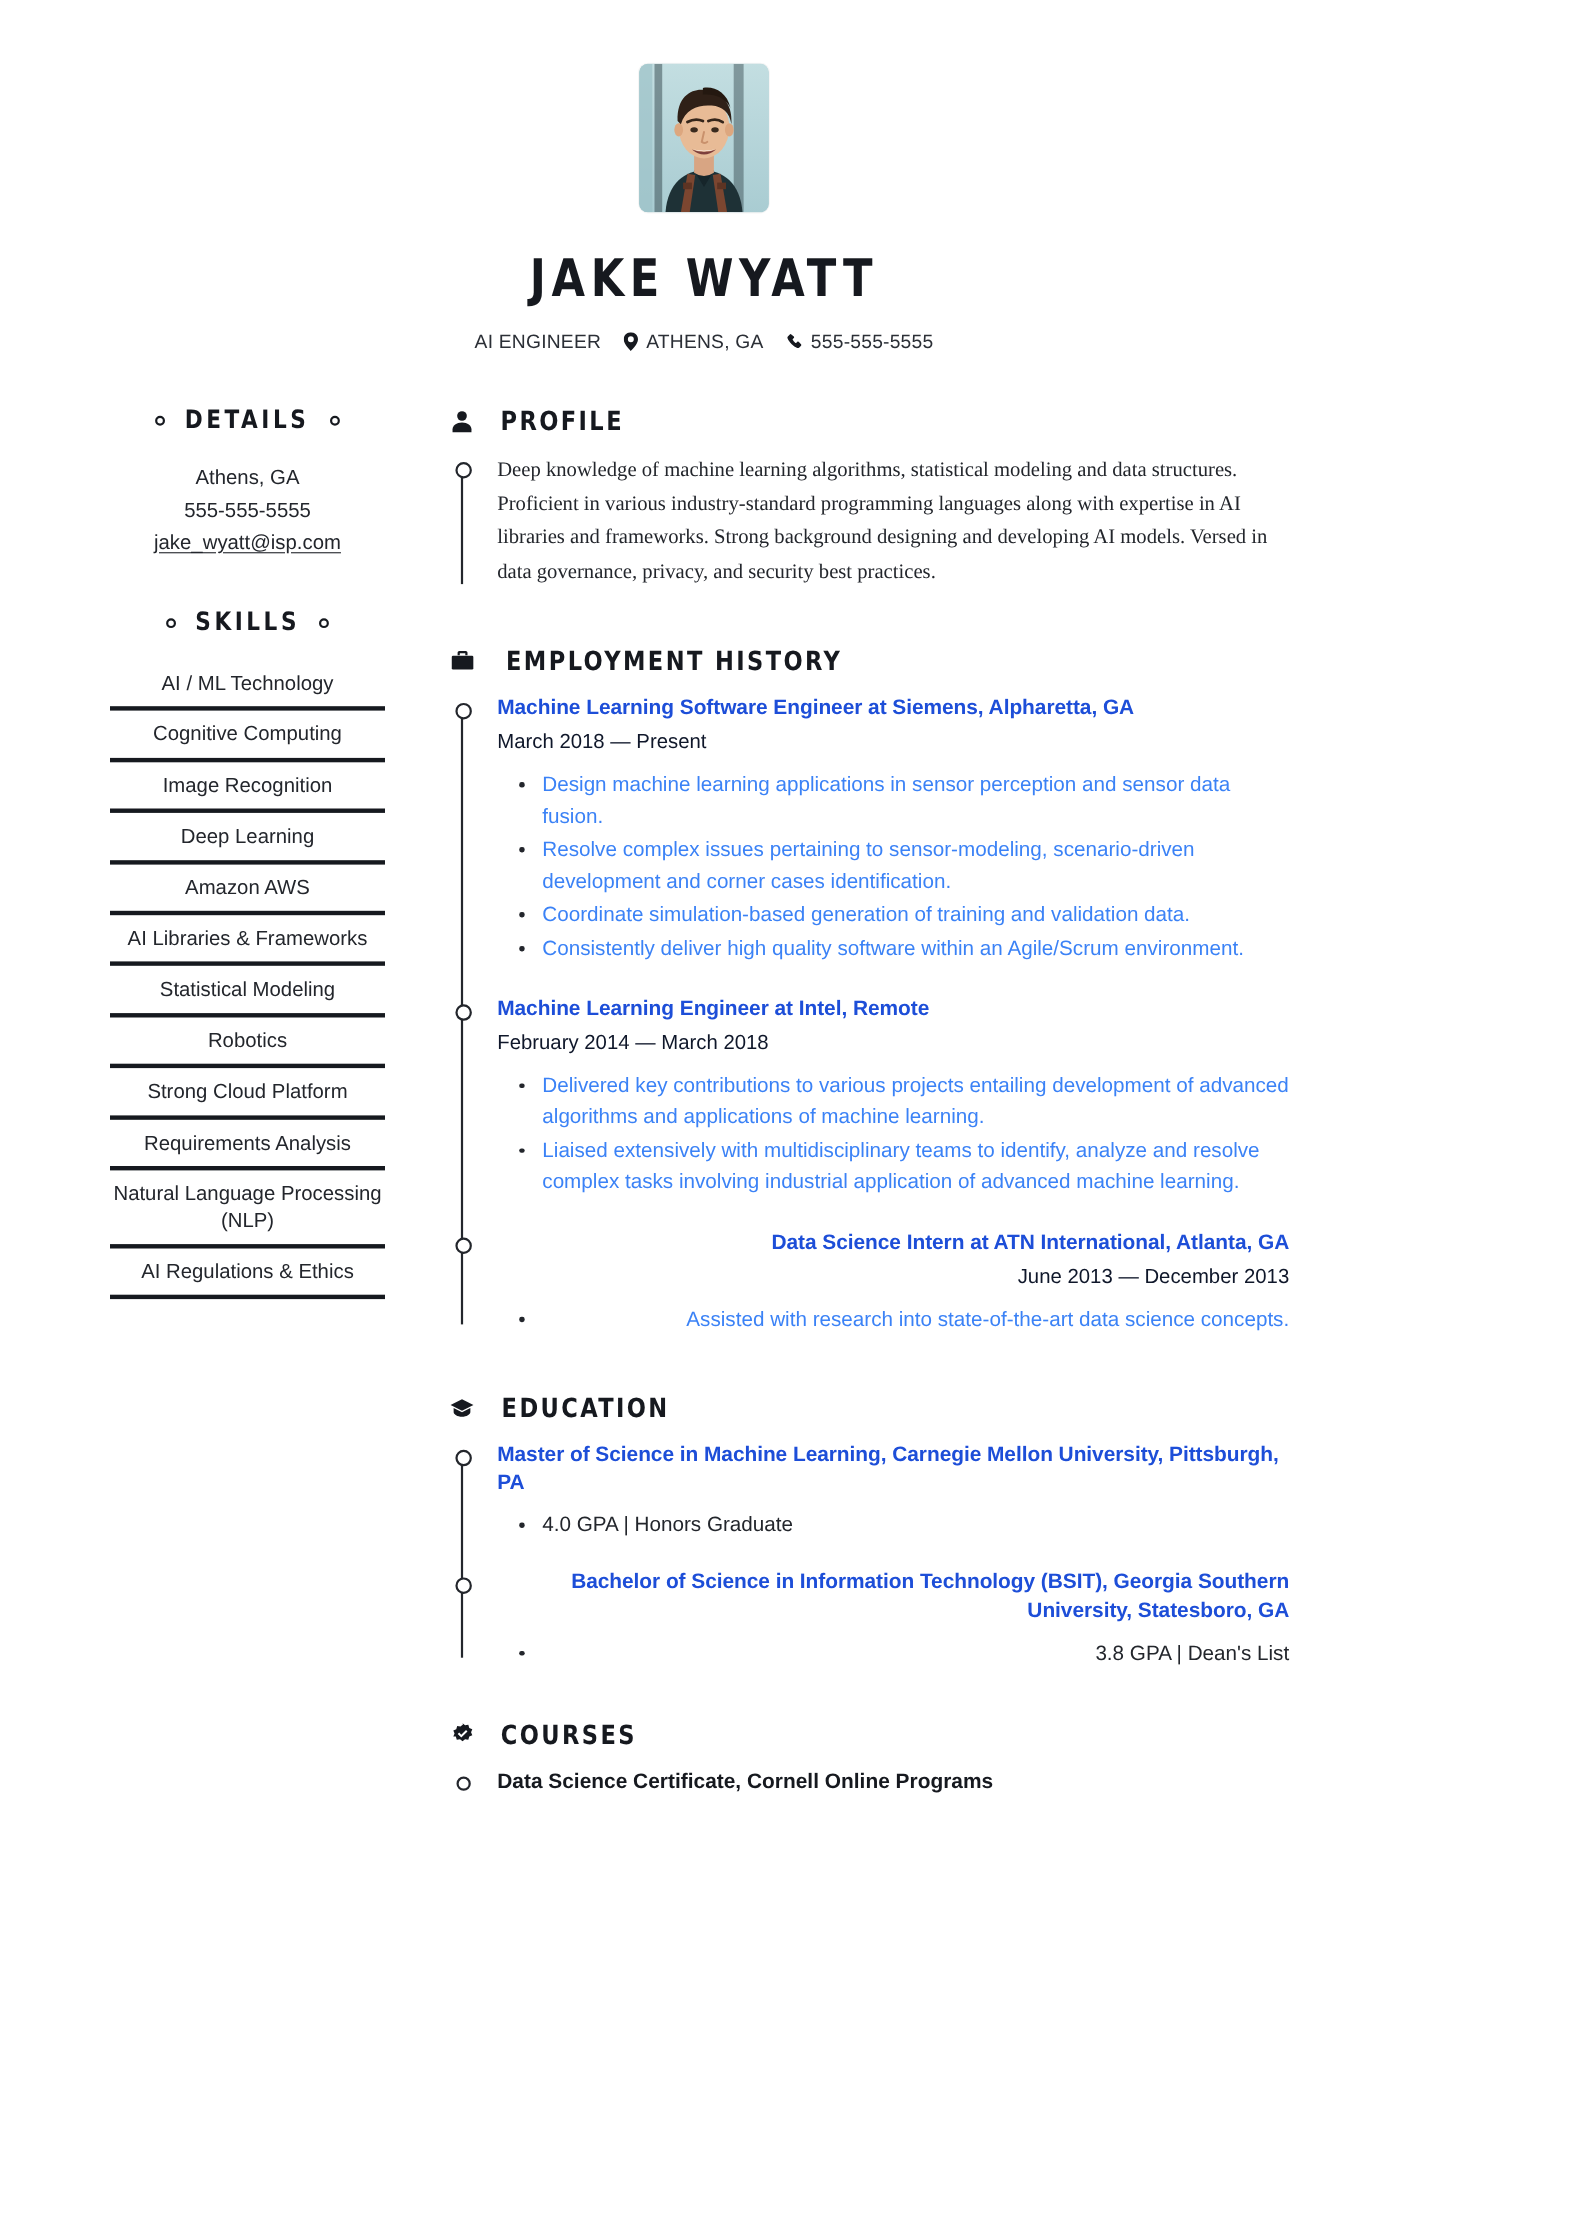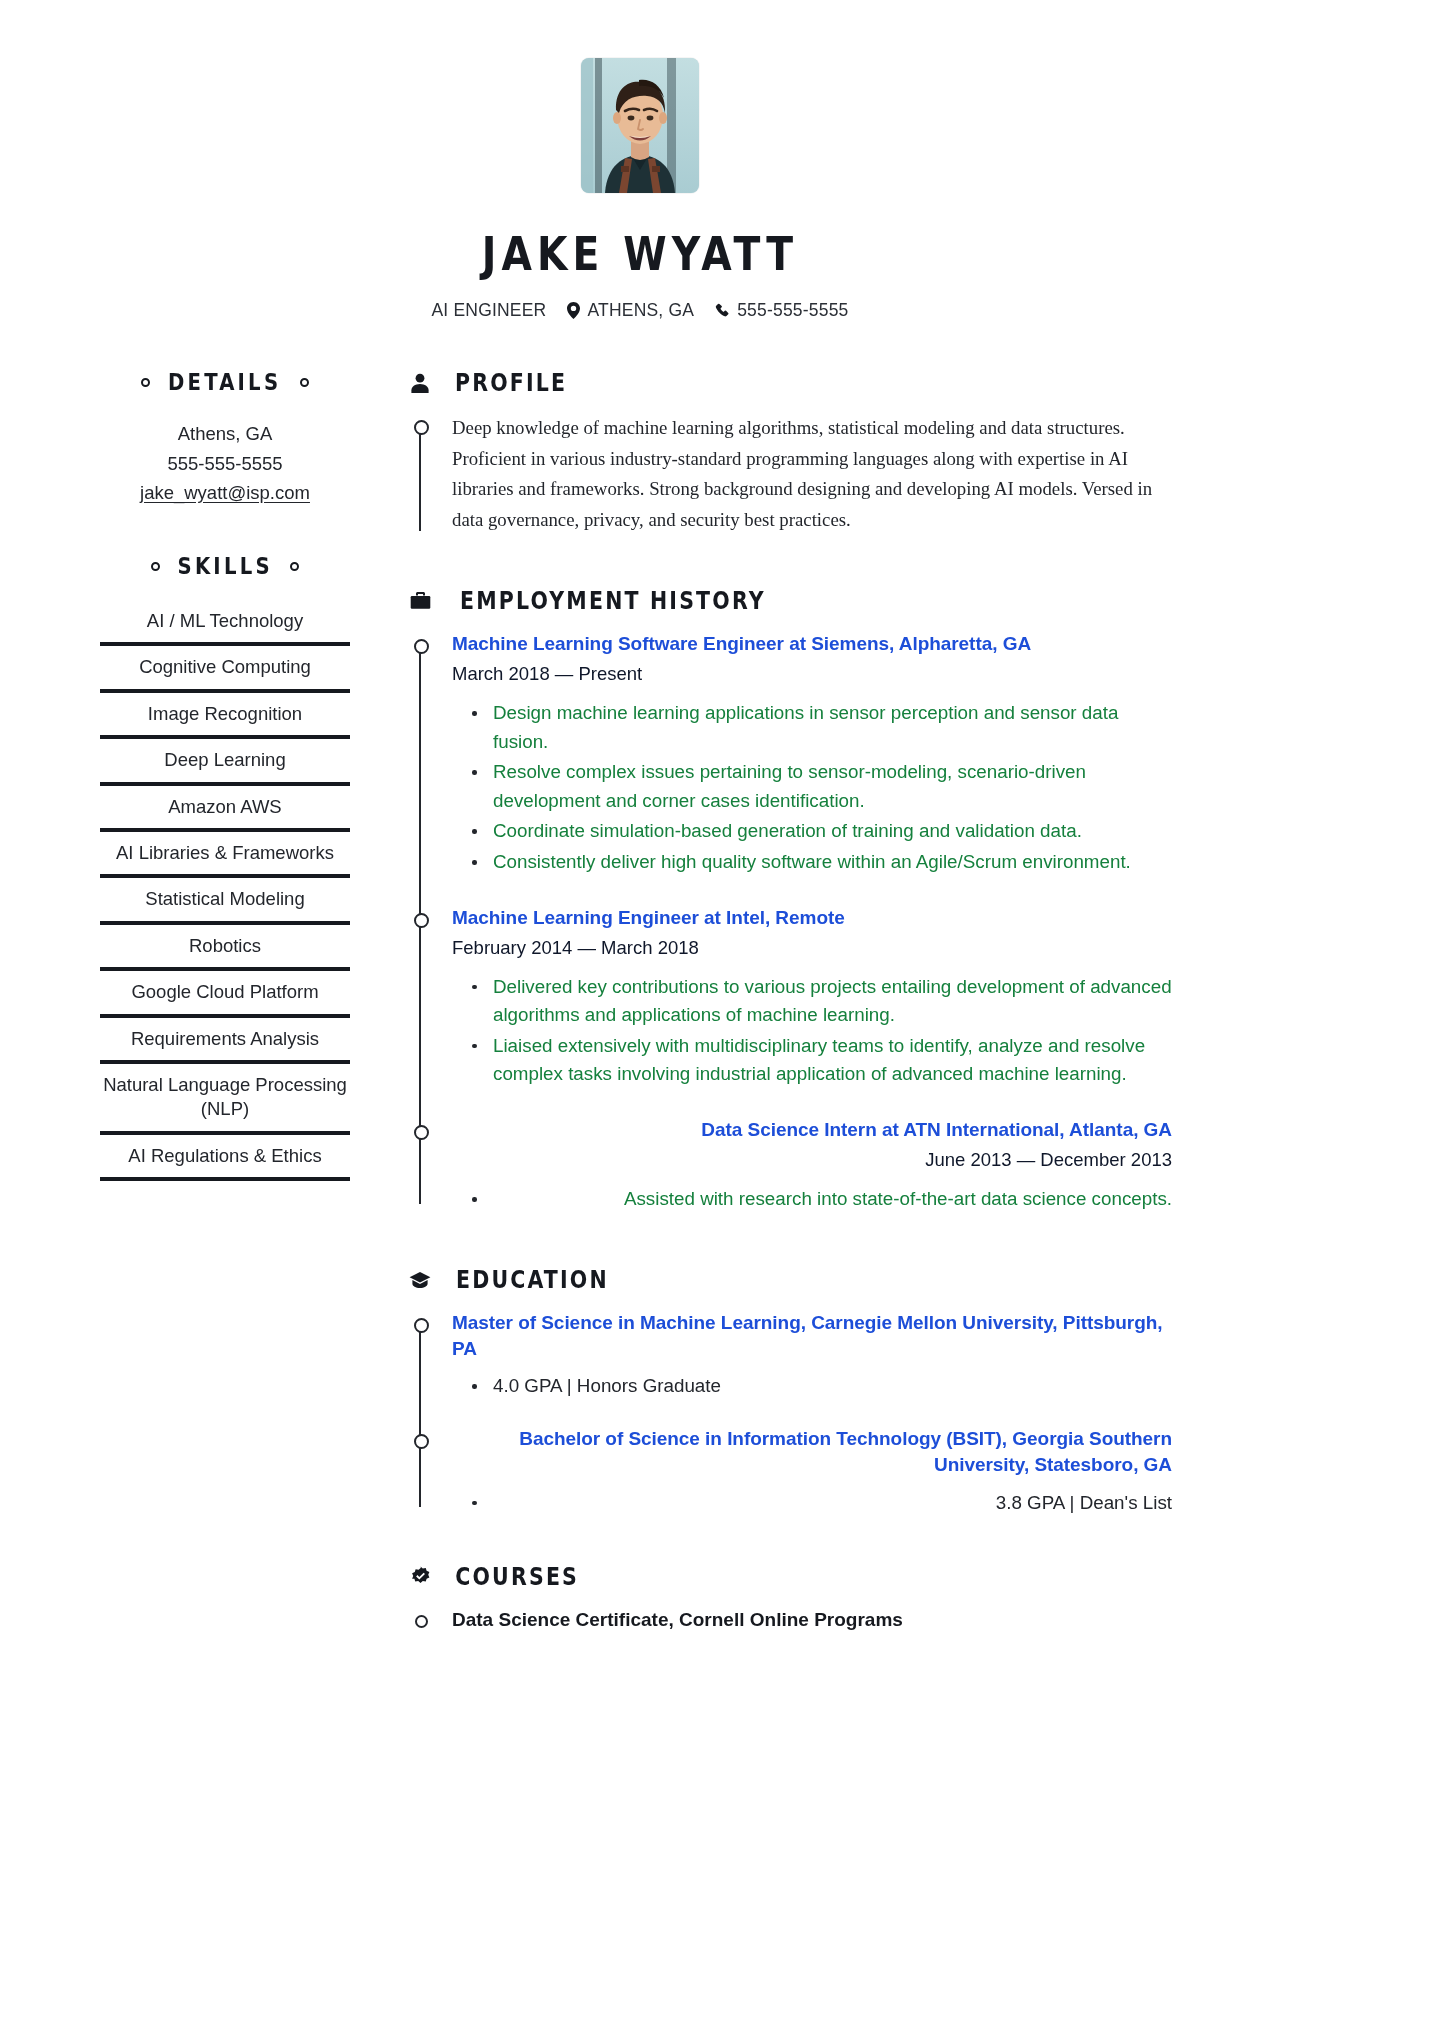--- a/index.html
+++ b/index.html
@@ -200,21 +200,21 @@
   .bullets {
     list-style: none;
     margin-top: 12px;
     padding-left: 8px;
   }
   .bullets li {
     position: relative;
     padding-left: 33px;
     font-size: 18.8px;
     line-height: 1.52;
-    color: #15803d;
+    color: #3b82f6;
     margin-bottom: 2px;
   }
   .bullets li::before {
     content: "";
     position: absolute;
     left: 12px;
     top: 12px;
     width: 4.5px;
     height: 4.5px;
     background: #23262c;
@@ -405,21 +405,21 @@
             <div class="skill-item">Deep Learning</div>
             <div class="skill-bar"></div>
             <div class="skill-item">Amazon AWS</div>
             <div class="skill-bar"></div>
             <div class="skill-item">AI Libraries &amp; Frameworks</div>
             <div class="skill-bar"></div>
             <div class="skill-item">Statistical Modeling</div>
             <div class="skill-bar"></div>
             <div class="skill-item">Robotics</div>
             <div class="skill-bar"></div>
-            <div class="skill-item">Google Cloud Platform</div>
+            <div class="skill-item">Strong Cloud Platform</div>
             <div class="skill-bar"></div>
             <div class="skill-item">Requirements Analysis</div>
             <div class="skill-bar"></div>
             <div class="skill-item">Natural Language Processing (NLP)</div>
             <div class="skill-bar"></div>
             <div class="skill-item">AI Regulations &amp; Ethics</div>
             <div class="skill-bar"></div>
           </div>
       </div>
 

